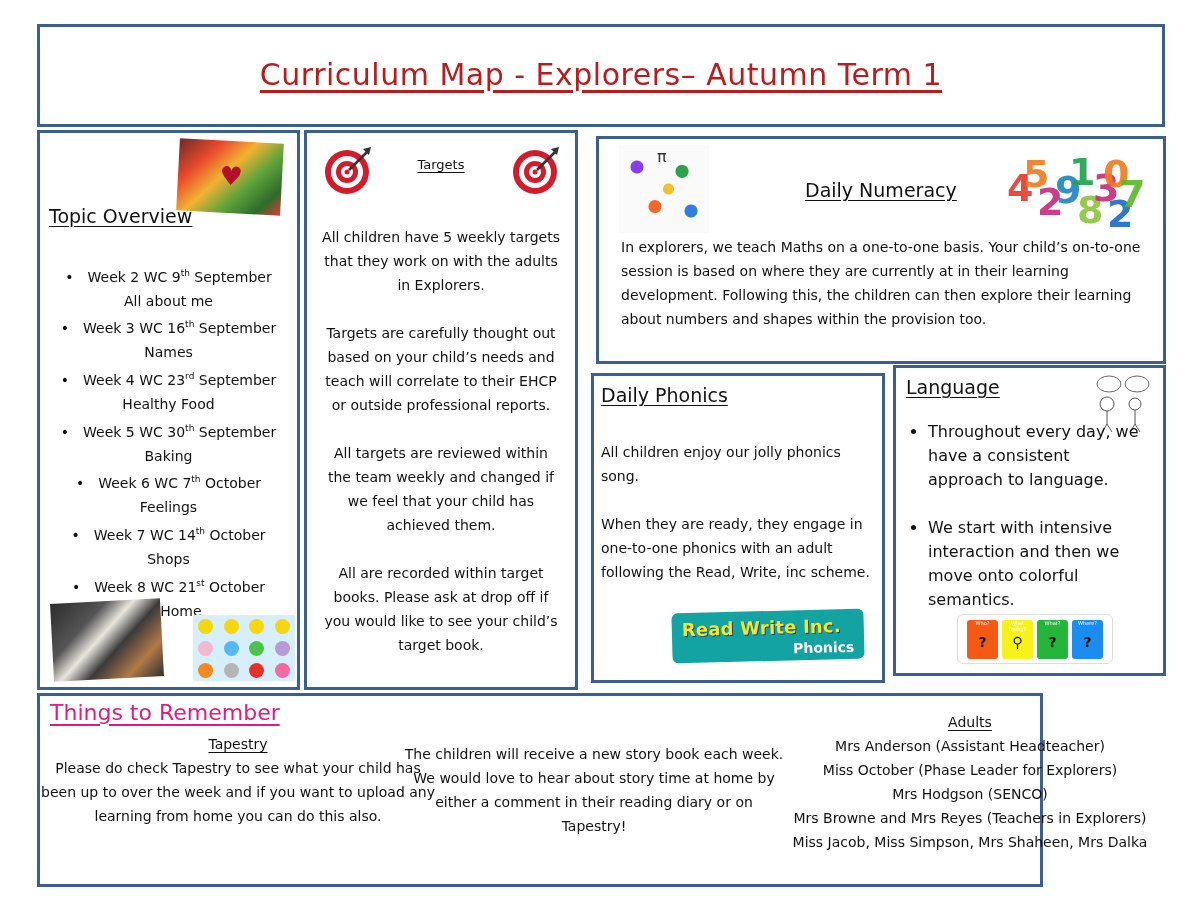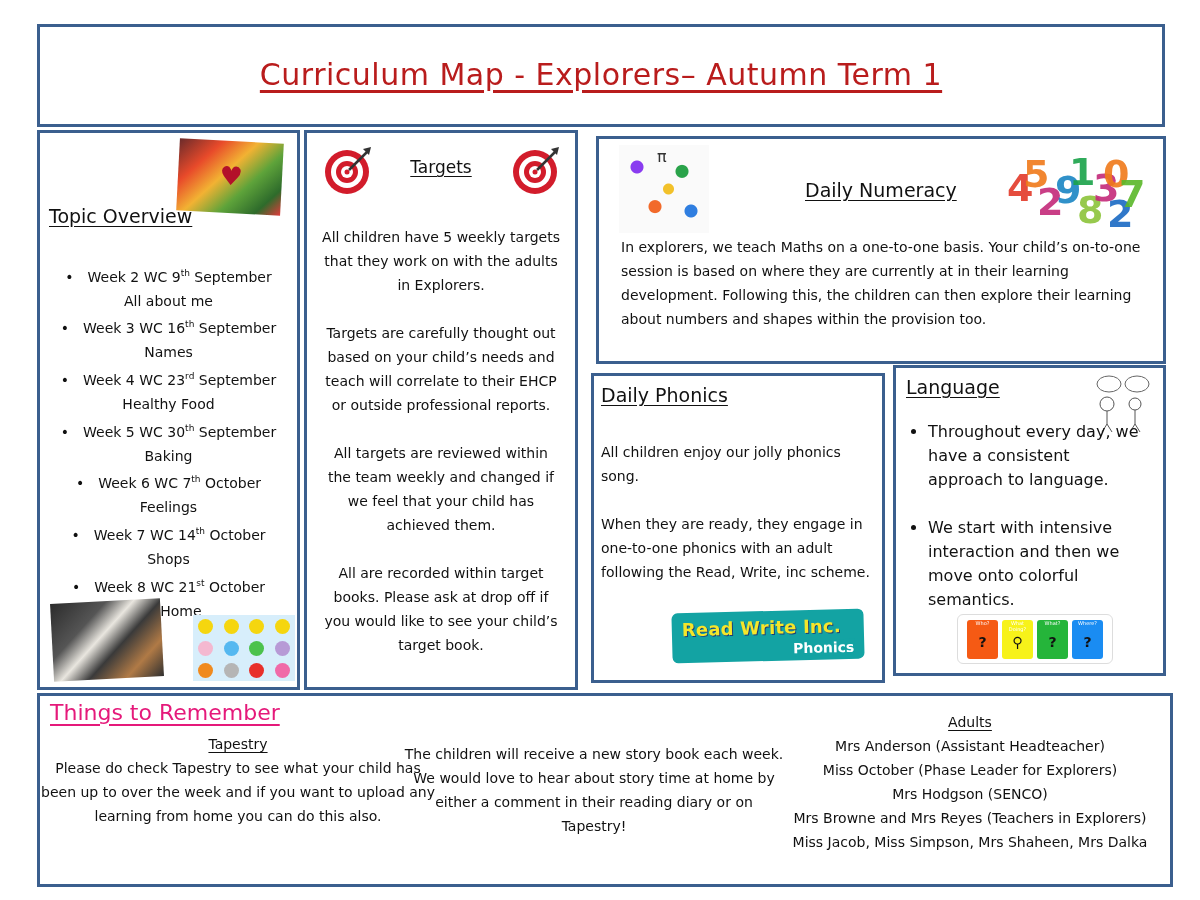--- a/index.html
+++ b/index.html
@@ -24,21 +24,21 @@
   #topic li sup { font-size:9px; }
   #topic .photo-bake { position:absolute; left:12px; top:468px; width:110px; height:78px;
     background:linear-gradient(135deg,#2b2b2b 0%,#555 30%,#e9e6df 45%,#3a3a3a 60%,#b07a46 80%,#2f2f2f 100%);
     transform:rotate(-3deg); }
   #topic .emoji-grid { position:absolute; left:153px; top:482px; width:102px; height:66px; background:#d7eefb;
     display:grid; grid-template-columns:repeat(4,1fr); grid-template-rows:repeat(3,1fr); align-items:center; justify-items:center; }
   #topic .emoji-grid span { width:15px; height:15px; border-radius:50%; display:block; }
 
   #targets { left:304px; top:130px; width:274px; height:560px; }
   #targets .target-icon { position:absolute; top:12px; width:50px; height:50px; }
-  #targets .heading { position:absolute; left:0; right:0; top:24px; text-align:center; font-size:17px; }
+  #targets .heading { position:absolute; left:0; right:0; top:24px; text-align:center; font-size:13px; }
   #targets .body { position:absolute; left:14px; right:14px; top:92px; text-align:center; font-size:14px; line-height:24px; }
   #targets .body p { margin:0 0 24px 0; }
 
   #numeracy { left:596px; top:136px; width:570px; height:228px; }
   #numeracy .img-maths { position:absolute; left:20px; top:6px; width:90px; height:88px;
     background:
       radial-gradient(circle at 20% 25%, #8a3cf0 0 6px, transparent 7px),
       radial-gradient(circle at 70% 30%, #2aa34a 0 6px, transparent 7px),
       radial-gradient(circle at 40% 70%, #f26a2a 0 6px, transparent 7px),
       radial-gradient(circle at 80% 75%, #2f7ee0 0 6px, transparent 7px),
@@ -62,21 +62,21 @@
   #language { left:893px; top:365px; width:273px; height:311px; }
   #language .heading { position:absolute; left:10px; top:8px; font-size:19px; }
   #language .kids { position:absolute; right:10px; top:6px; width:62px; height:60px; }
   #language ul { position:absolute; left:10px; right:20px; top:52px; margin:0; padding:0 0 0 22px; font-size:16px; line-height:24px; }
   #language li { margin-bottom:24px; }
   #language .semantics { position:absolute; left:61px; top:246px; width:154px; height:48px; border:1px solid #ddd; border-radius:6px;
     display:flex; gap:4px; align-items:center; justify-content:center; background:#fff; }
   #language .semantics .card { width:31px; height:39px; border-radius:3px; position:relative; color:#fff; font-size:5px; text-align:center; }
   #language .semantics .card .q { position:absolute; left:0; right:0; top:14px; font-size:14px; font-weight:bold; color:#111; }
 
-  #remember { left:37px; top:693px; width:1136px; height:194px; }
+  #remember { left:37px; top:693px; width:1006px; height:194px; }
   #remember .heading { position:absolute; left:10px; top:4px; font-size:22px; color:#e5197a; text-decoration:underline; text-underline-offset:4px; }
   #remember .col { position:absolute; text-align:center; font-size:14px; line-height:24px; }
   #remember .col .sub { display:block; text-decoration:underline; text-underline-offset:3px; }
   #remember .c1 { left:0; width:396px; top:36px; }
   #remember .c2 { left:364px; width:380px; top:46px; }
   #remember .c3 { left:730px; width:400px; top:14px; }
 </style>
 </head>
 <body>
 

